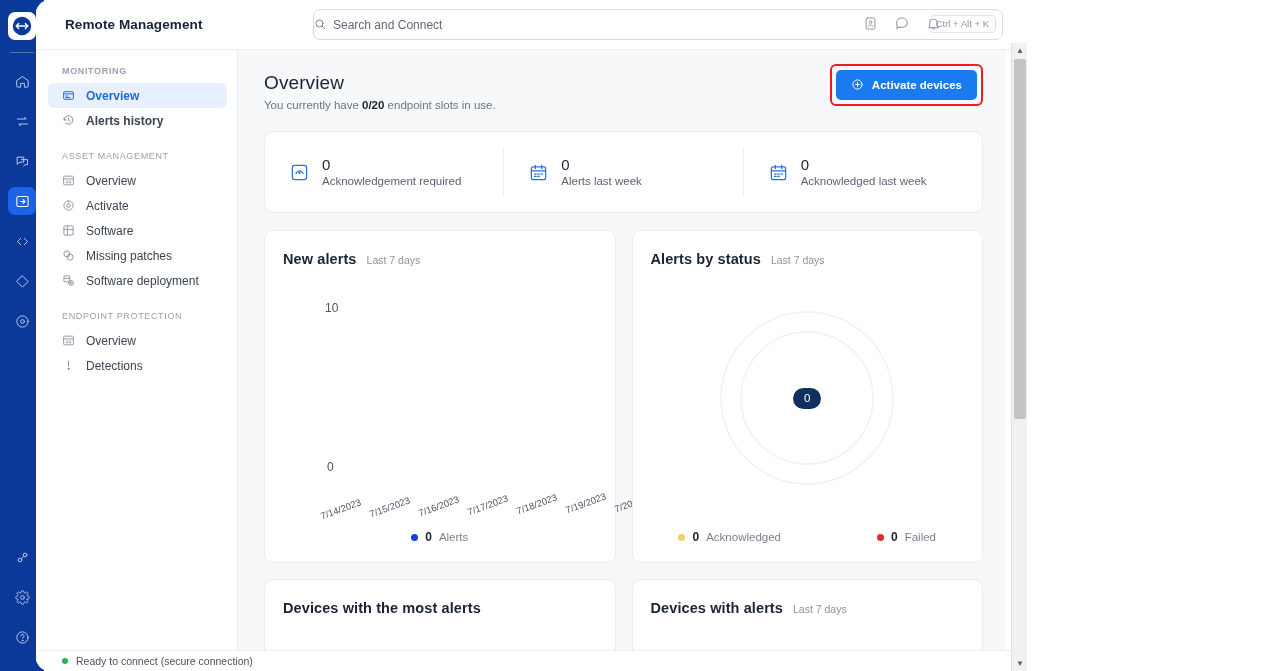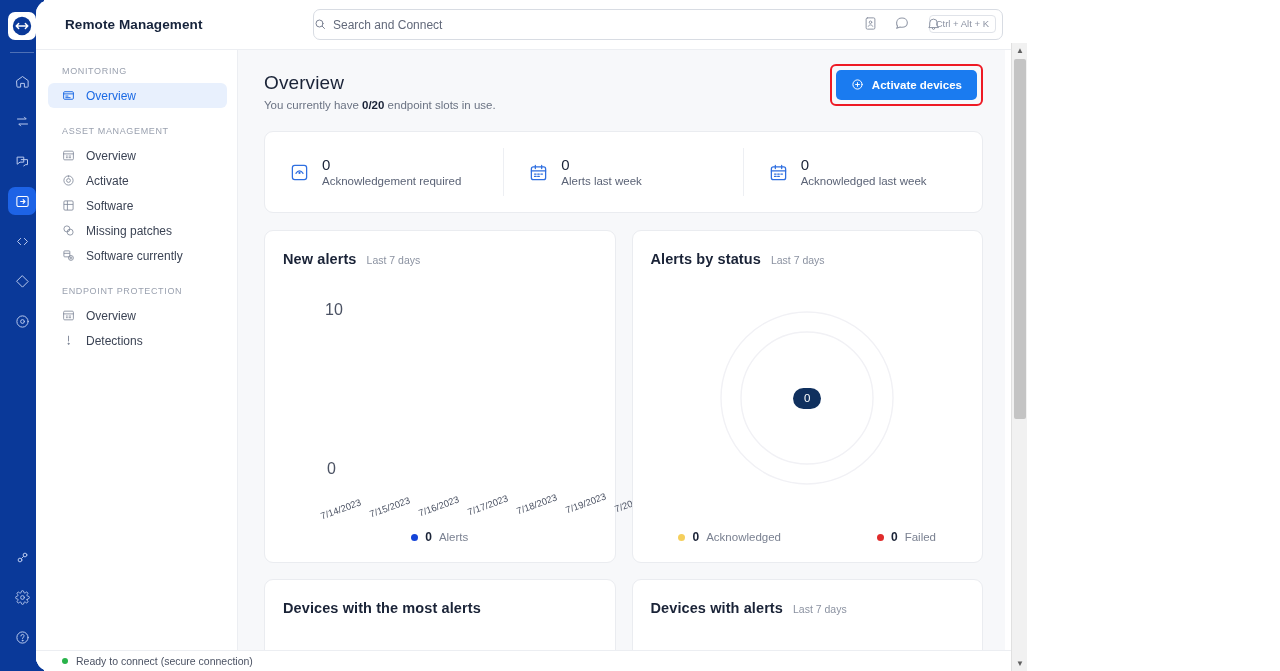--- a/index.html
+++ b/index.html
@@ -66,21 +66,21 @@
     position: absolute; right: 86px; top: 0; height: 50px;
     display: flex; align-items: center; gap: 16px; color: #8f96a5;
   }
 
   
   .nav {
     position: absolute; left: 0; top: 50px; width: 202px; bottom: 0;
     background: #ffffff; border-right: 1px solid #eceef2;
   }
   .nav-group { margin-top: 14px; }
-  .nav-group:first-child { margin-top: 12px; }
+  .nav-group:first-child { margin-top: 12px; font-weight: bold; }
   .nav-caption {
     font-size: 9px; letter-spacing: .65px; color: #9aa1af;
     padding: 4px 0 7px 26px; text-transform: uppercase;
   }
   .nav-item {
     display: flex; align-items: center; gap: 11px; height: 25px;
     margin: 0 10px 0 12px; padding-left: 13px; border-radius: 6px;
     font-size: 12px; color: #3b4354;
   }
   .nav-item .nav-ico { width: 14px; height: 14px; display:flex; align-items:center; justify-content:center; color:#7d8596; flex:none;}
@@ -122,21 +122,21 @@
   .stat-lbl { font-size: 11.5px; color: #5b6376; margin-top: 3px; }
 
   .row2 { margin: 17px 22px 0 26px; display: flex; gap: 16px; height: 333px; }
   .panel { flex: 1; position: relative; }
   .panel-head { padding: 20px 0 0 18px; display: flex; align-items: baseline; gap: 10px; }
   .panel-title { font-size: 14.5px; color: #1a2337; font-weight: bold; letter-spacing:.1px;}
   .panel-sub { font-size: 10.5px; color: #8b92a1; }
 
   
   .chart { position: absolute; left: 0; top: 48px; right: 0; height: 230px; }
-  .ytick { position: absolute; font-size: 16px; color: #4b5263; }
+  .ytick { position: absolute; font-size: 12px; color: #4b5263; }
   .xlabels { position: absolute; left: 54px; top: 222px; width: 360px; height: 40px; }
   .xlabel {
     position: absolute; font-size: 9.5px; color: #4b5263;
     transform: rotate(-20deg); transform-origin: left top; white-space: nowrap;
   }
   .legend {
     position: absolute; bottom: 18px; left: 0; right: 0;
     display: flex; align-items: center; justify-content: center; gap: 96px;
   }
   .legend-item { display: flex; align-items: center; gap: 7px; font-size: 11.5px; color: #7a8191; }
@@ -301,20 +301,30 @@
         <div class="nav-caption">MONITORING</div>
         <div class="nav-item active">
           <span class="nav-ico">
             <svg width="13" height="13" viewBox="0 0 24 24" fill="none" stroke="currentColor" stroke-width="1.8">
                 <rect x="3" y="5" width="18" height="14" rx="2"></rect>
                 <path d="M3 9h18M7 13h4M7 16h8" stroke-linecap="round"></path>
               </svg>
           </span>
           <span>Overview</span>
         </div>
+        <div class="nav-item">
+          <span class="nav-ico">
+            <svg width="13" height="13" viewBox="0 0 24 24" fill="none" stroke="currentColor" stroke-width="1.6" stroke-linecap="round">
+                <path d="M4 11a8 8 0 1 1 2.5 5.8"></path>
+                <path d="M4 7v4h4"></path>
+                <path d="M12 8v4l2.5 1.5"></path>
+              </svg>
+          </span>
+          <span>Alerts history</span>
+        </div>
       </div>
 
       <div class="nav-group">
         <div class="nav-caption">ASSET MANAGEMENT</div>
         <div class="nav-item">
           <span class="nav-ico">
             <svg width="13" height="13" viewBox="0 0 24 24" fill="none" stroke="currentColor" stroke-width="1.5">
                 <rect x="3" y="4" width="18" height="16" rx="2"></rect>
                 <path d="M3 9h18M8 13h2M13 13h3M8 16h2M13 16h3" stroke-linecap="round"></path>
               </svg>
@@ -351,21 +361,21 @@
         </div>
         <div class="nav-item">
           <span class="nav-ico">
             <svg width="13" height="13" viewBox="0 0 24 24" fill="none" stroke="currentColor" stroke-width="1.5">
                 <rect x="3.5" y="3.5" width="11" height="11" rx="1.5"></rect>
                 <path d="M3.5 8h11"></path>
                 <circle cx="16.5" cy="16.5" r="4.5"></circle>
                 <path d="M16.5 14.5v4M14.5 16.5h4" stroke-linecap="round"></path>
               </svg>
           </span>
-          <span>Software currently</span>
+          <span>Software deployment</span>
         </div>
       </div>
 
       <div class="nav-group">
         <div class="nav-caption">ENDPOINT PROTECTION</div>
         <div class="nav-item">
           <span class="nav-ico">
             <svg width="13" height="13" viewBox="0 0 24 24" fill="none" stroke="currentColor" stroke-width="1.5">
                 <rect x="3" y="4" width="18" height="16" rx="2"></rect>
                 <path d="M3 9h18M8 13h2M13 13h3M8 16h2M13 16h3" stroke-linecap="round"></path>

